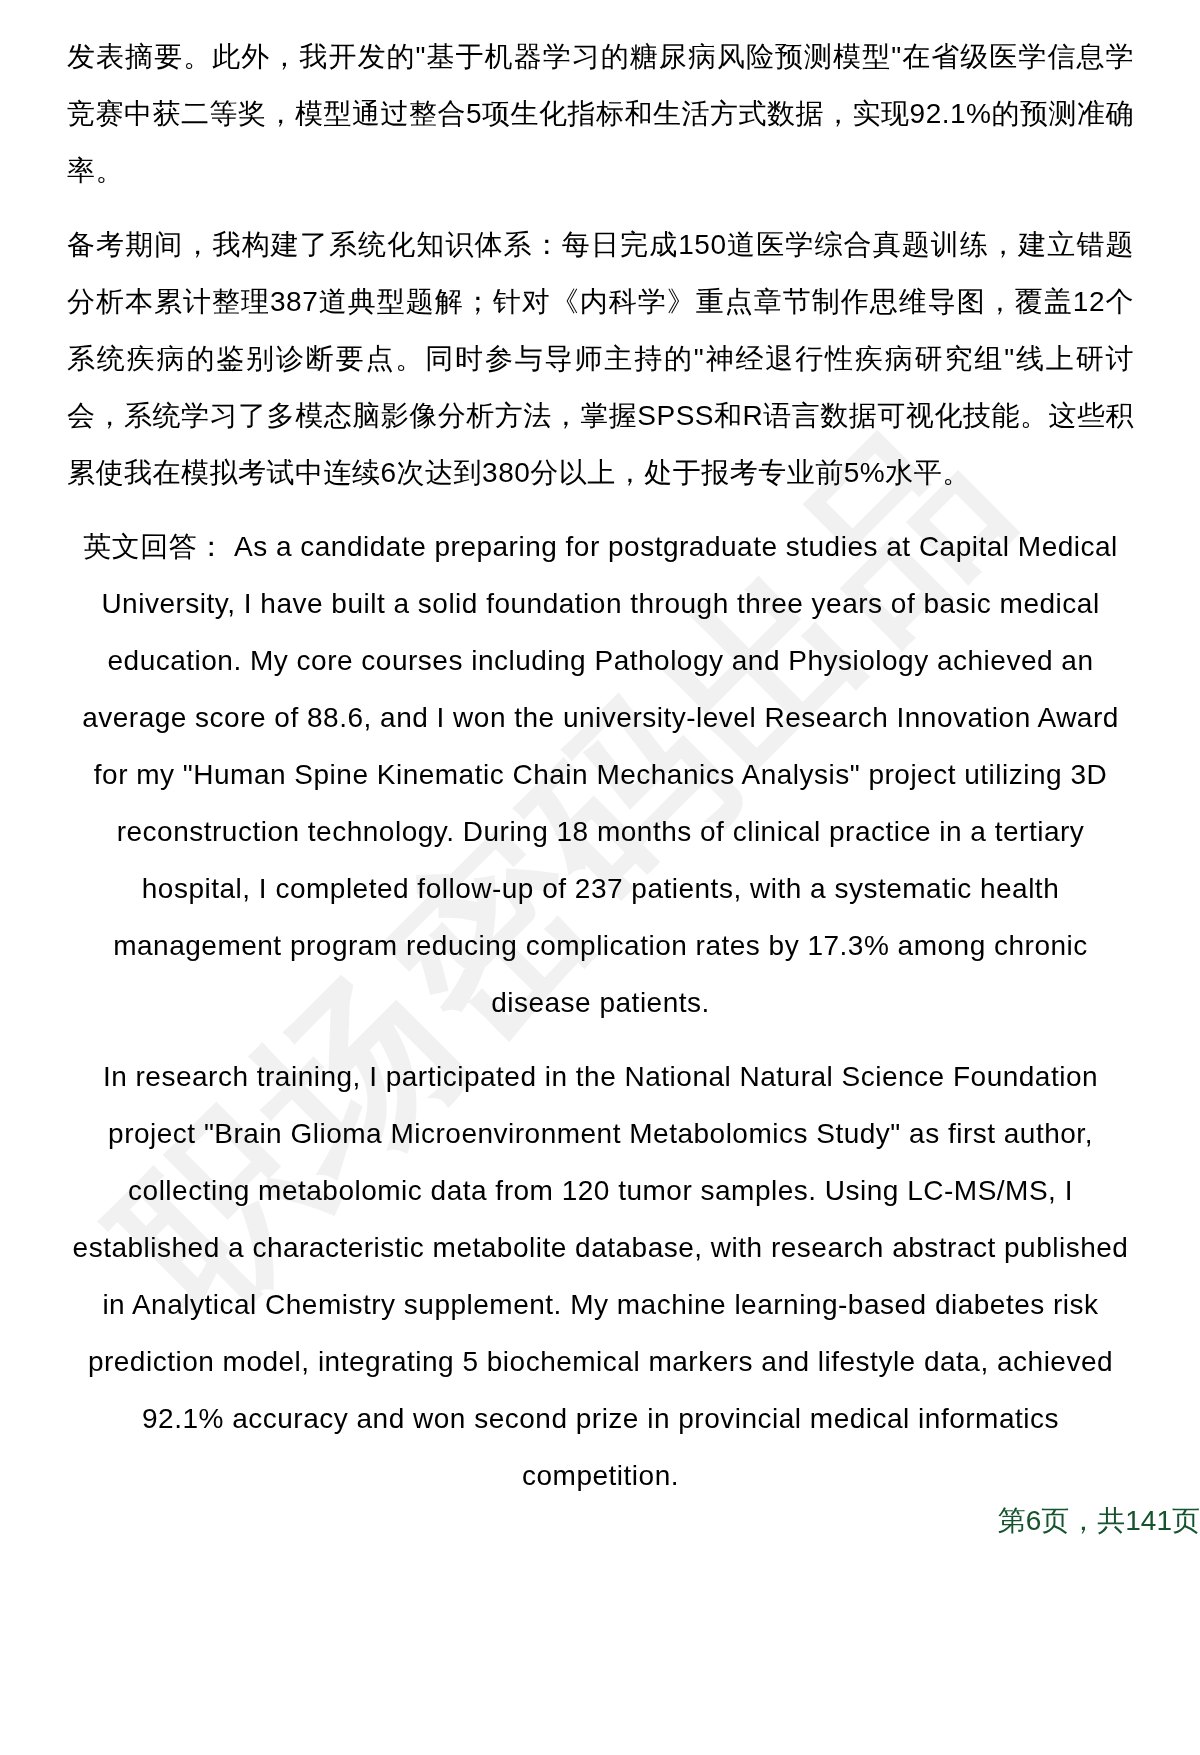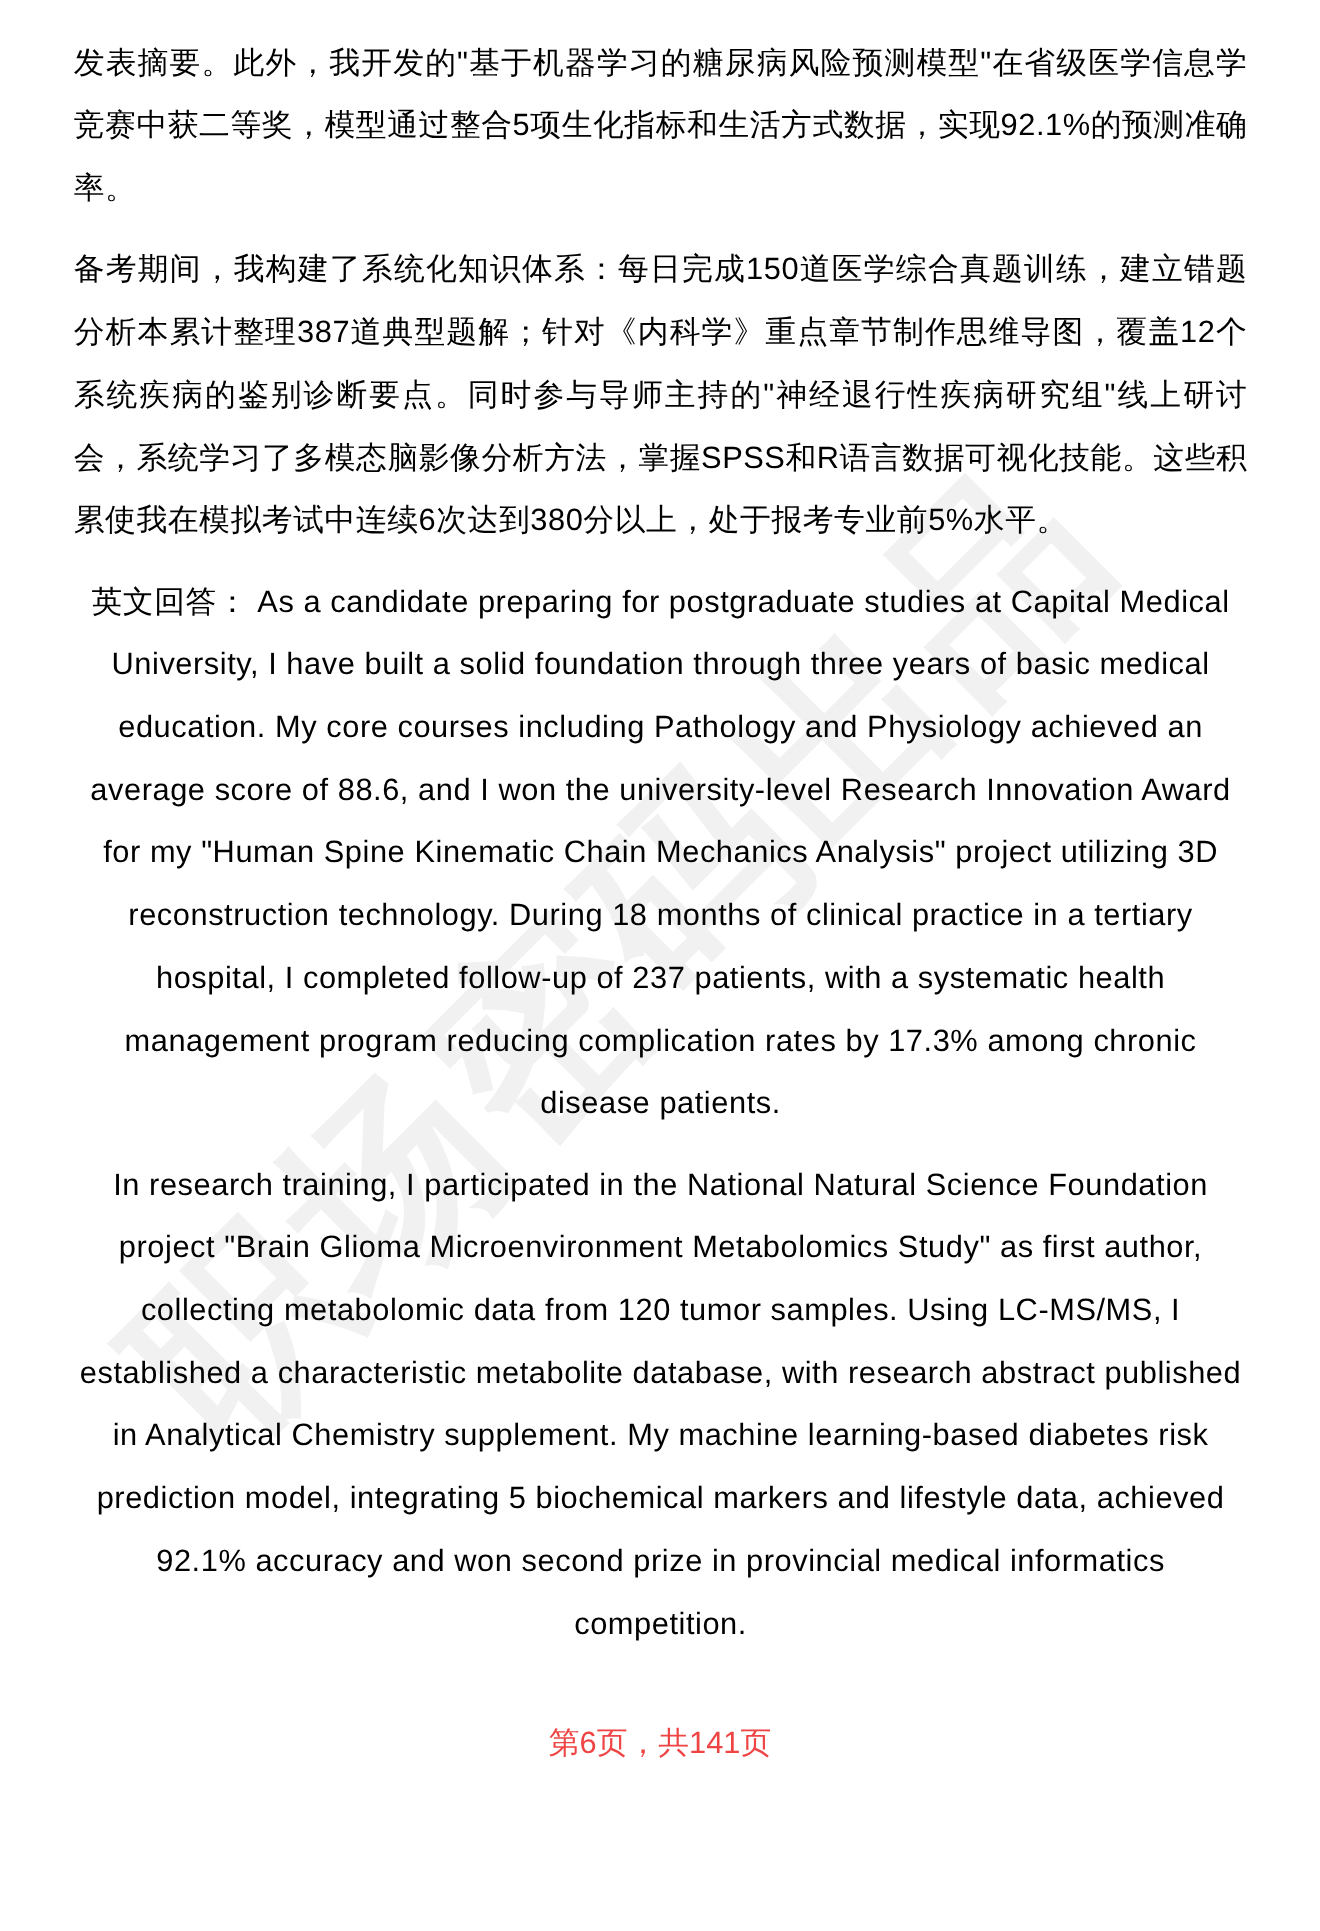--- a/index.html
+++ b/index.html
@@ -46,26 +46,26 @@
   }
   .para-en {
     text-align: center;
     line-height: 55px;
   }
   .italic-seg {
   }
   .footer {
     position: absolute;
     left: 0;
-    top: 1556px;
+    top: 1492px;
     width: 100%;
-    text-align: center;
+    text-align: right;
     font-size: 28px;
     line-height: 57px;
-    color: #ef4444;
+    color: #14532d;
     z-index: 1;
   }
 </style>
 </head>
 <body>
 
 <div class="page">
 
   <div class="watermark">职场密码出品</div>
 

